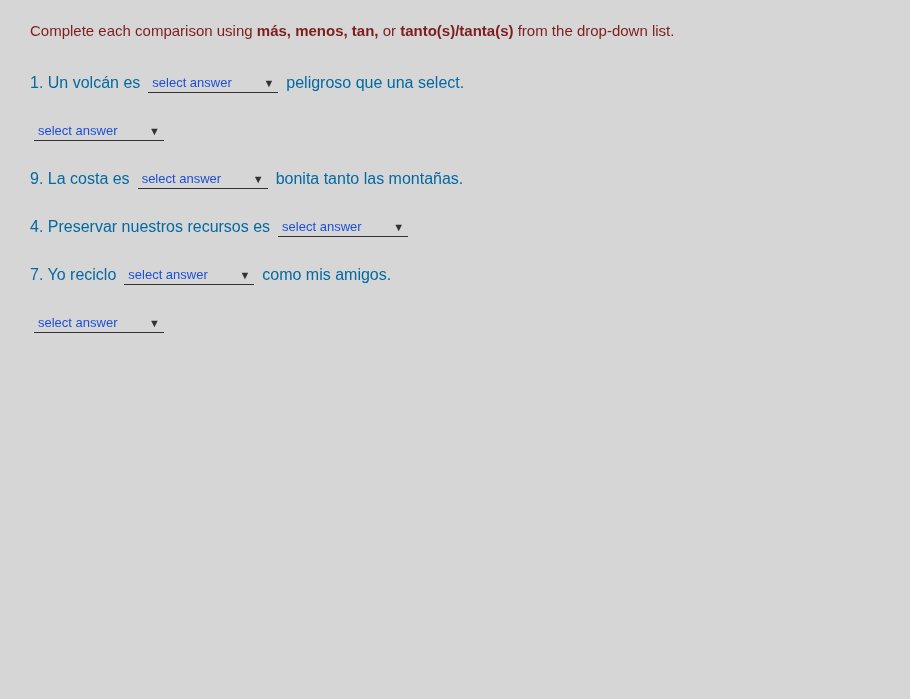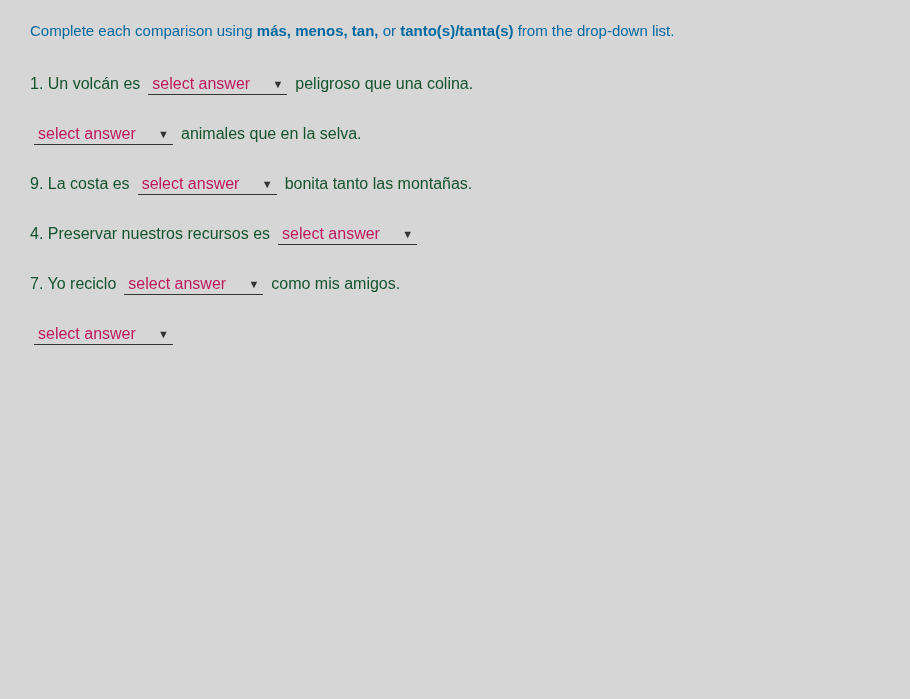--- a/index.html
+++ b/index.html
@@ -15,57 +15,57 @@
       width: 910px;
       min-height: 699px;
       padding: 20px 30px;
       color: #1a1a1a;
     }
 
     .instructions {
       font-size: 15px;
       margin-bottom: 30px;
       line-height: 1.5;
-      color: #0369a1;
+      color: #7f1d1d;
     }
 
     .instructions strong {
       font-weight: bold;
     }
 
     .question-item {
       margin-bottom: 28px;
       display: flex;
       align-items: center;
       flex-wrap: wrap;
       gap: 4px;
     }
 
     .question-text {
       font-size: 16px;
-      color: #14532d;
+      color: #0369a1;
       text-align: center;
     }
 
     .dropdown-wrapper {
       display: inline-flex;
       align-items: center;
       position: relative;
       margin: 0 4px;
     }
 
     .dropdown-select {
       appearance: none;
       -webkit-appearance: none;
       background: transparent;
       border: none;
       border-bottom: 1.5px solid #333;
       padding: 2px 22px 2px 4px;
-      font-size: 16px;
-      color: #be185d;
+      font-size: 13px;
+      color: #1d4ed8;
       cursor: pointer;
       outline: none;
       min-width: 130px;
     }
 
     .dropdown-arrow {
       position: absolute;
       right: 4px;
       top: 50%;
       transform: translateY(-50%);
@@ -81,28 +81,27 @@
   <span>Complete each comparison using </span><strong>más, menos, tan,</strong><span> or </span><strong>tanto(s)/tanta(s)</strong><span> from the drop-down list.</span>
 </p>
 
 <div id="questions-container">
     <div class="question-item">
       <span class="question-text">1. Un volcán es</span>
       <div class="dropdown-wrapper">
         <select class="dropdown-select"><option value="">select answer</option><option value="mas">más</option><option value="menos">menos</option><option value="tan">tan</option><option value="tantos">tanto(s)/tanta(s)</option></select>
         <span class="dropdown-arrow">▼</span>
       </div>
-      <span class="question-text">peligroso que una colina.</span>
+      <span class="question-text">peligroso que una select.</span>
     </div>
     <div class="question-item">
       <div class="dropdown-wrapper">
         <select class="dropdown-select"><option value="">select answer</option><option value="mas">más</option><option value="menos">menos</option><option value="tan">tan</option><option value="tantos">tanto(s)/tanta(s)</option></select>
         <span class="dropdown-arrow">▼</span>
       </div>
-      <span class="question-text">animales que en la selva.</span>
     </div>
     <div class="question-item">
       <span class="question-text">9. La costa es</span>
       <div class="dropdown-wrapper">
         <select class="dropdown-select"><option value="">select answer</option><option value="mas">más</option><option value="menos">menos</option><option value="tan">tan</option><option value="tantos">tanto(s)/tanta(s)</option></select>
         <span class="dropdown-arrow">▼</span>
       </div>
       <span class="question-text">bonita tanto las montañas.</span>
     </div>
     <div class="question-item">

